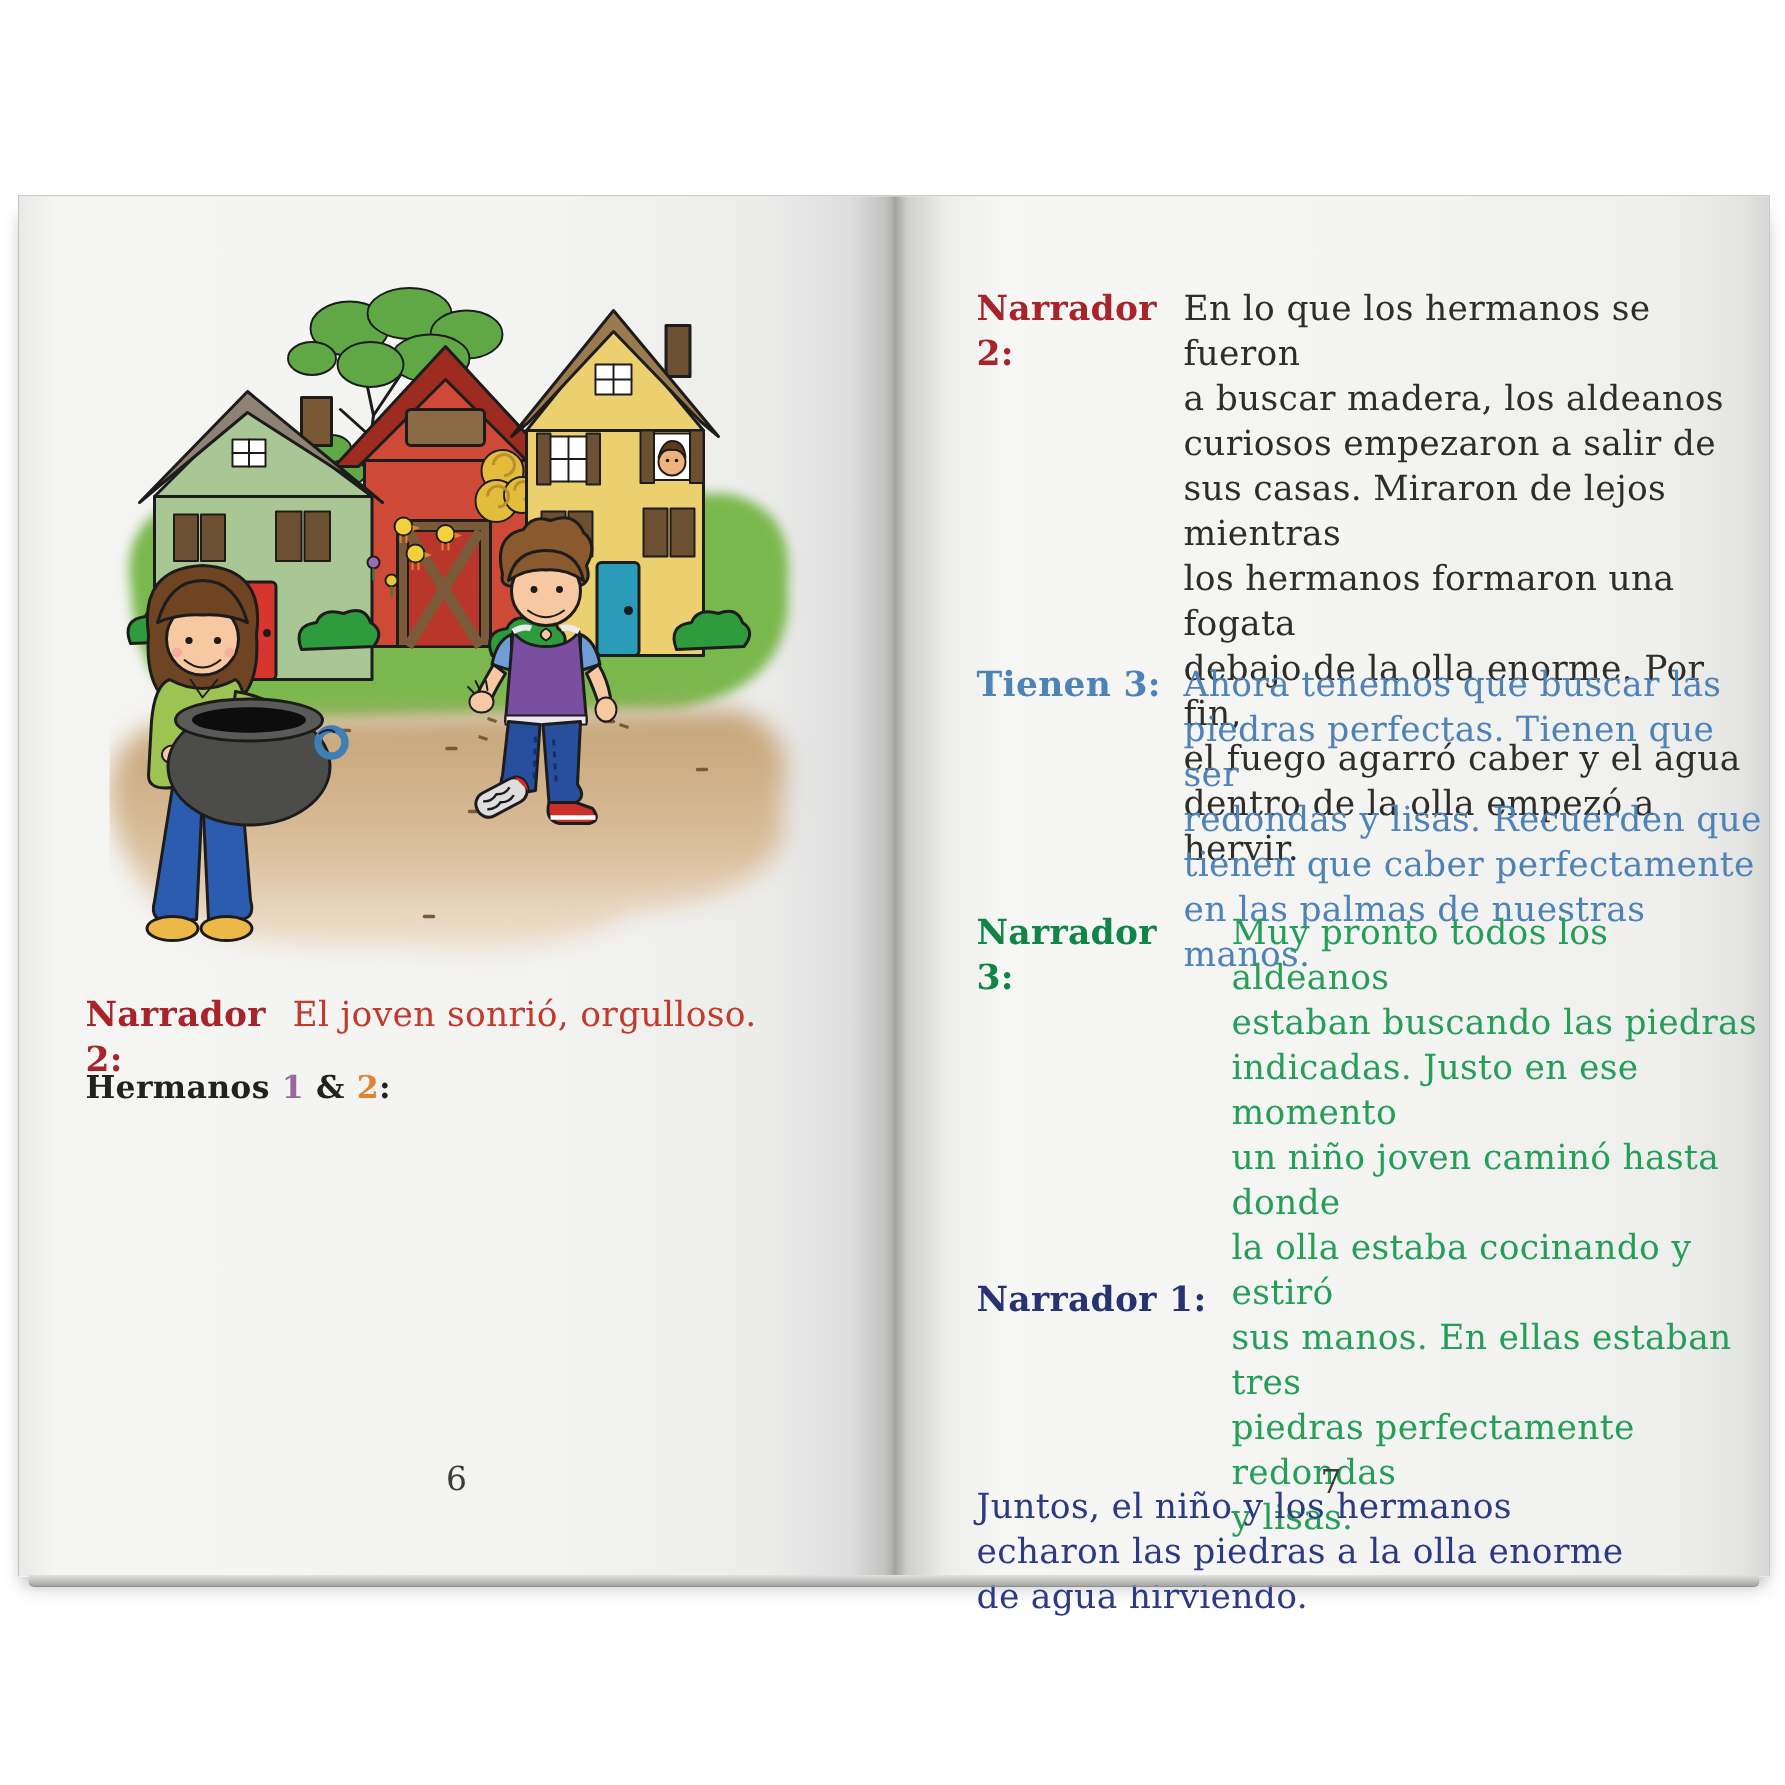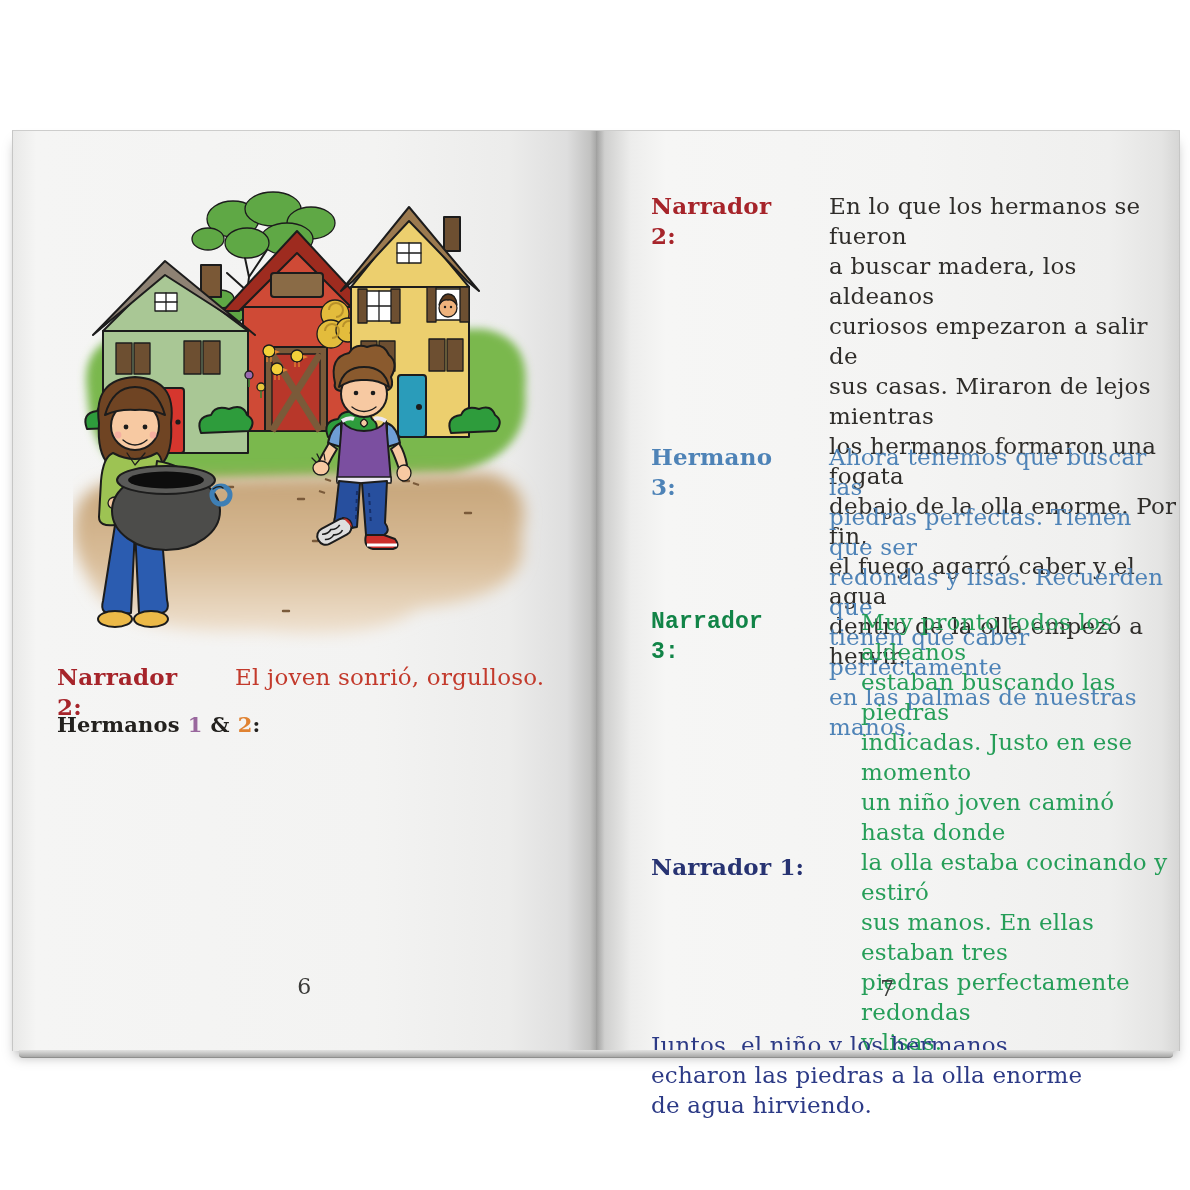--- a/index.html
+++ b/index.html
@@ -18,28 +18,28 @@
     background:linear-gradient(#e2e2e1,#a8a8a7);
     border-radius:0 0 4px 4px;border-bottom:1px solid #8f8f8e;
   }
   .page{position:relative;width:583px;height:920px;}
   .page.left{
     background:linear-gradient(to right,#e9e9e8 0%,#f5f5f4 4%,#f3f3f2 62%,#ececeb 85%,#dedede 95%,#c2c2c1 99%,#a9a9a8 100%);
   }
   .page.right{
     background:linear-gradient(to right,#9f9f9e 0%,#cfcfce 1.5%,#ededec 6%,#f6f6f5 12%,#f4f4f3 55%,#efefee 88%,#e4e4e3 97%,#d6d6d5 100%);
   }
-  .entry{position:absolute;display:flex;align-items:flex-start;gap:40px;}
+  .entry{position:absolute;display:flex;align-items:flex-start;}
   .speaker{font-weight:700;font-size:23px;line-height:30px;flex:0 0 138px;letter-spacing:.2px;}
   .dialogue{font-size:23px;white-space:pre-line;letter-spacing:.2px;}
   .page.right .dialogue{line-height:30px;}
   .page.left  .dialogue{line-height:29px;}
   .lbl-red{color:#a6242a;} .txt-red{color:#c33a2c;}
   .lbl-lblue{color:#4e83b7;} .txt-lblue{color:#4e83b7;}
-  .lbl-green{color:#118447;font-family:Liberation Mono, monospace;} .txt-green{color:#259e58;margin-left:32px;}
+  .lbl-green{color:#118447;} .txt-green{color:#259e58;margin-left:32px;}
   .lbl-navy{color:#273372;} .txt-navy{color:#2c3a86;}
   .txt-black{color:#2f2d2a;}
   .speaker-line{position:absolute;font-weight:700;font-size:21px;line-height:30px;color:#23211e;letter-spacing:.2px;}
   .speaker-line .n1{color:#99679d;} .speaker-line .n2{color:#e08231;}
   .speaker-line .sp{margin-right:8px;}
   .hermanos-body{position:absolute;}
   .page-number{
     position:absolute;width:100%;text-align:center;font-size:22px;color:#3b3b39;letter-spacing:.5px;
   }
   .illustration{position:absolute;left:60px;top:50px;width:470px;height:467px;}
@@ -279,21 +279,21 @@
 a buscar madera, los aldeanos
 curiosos empezaron a salir de
 sus casas. Miraron de lejos mientras
 los hermanos formaron una fogata
 debajo de la olla enorme. Por fin,
 el fuego agarró caber y el agua
 dentro de la olla empezó a hervir.</div>
     </div>
 
     <div class="entry" style="left:55px;top:311px;">
-      <div class="speaker lbl-lblue">Hermano 3:</div>
+      <div class="speaker lbl-lblue">Tienen 3:</div>
       <div class="dialogue txt-lblue">Ahora tenemos que buscar las
 piedras perfectas. Tienen que ser
 redondas y lisas. Recuerden que
 tienen que caber perfectamente
 en las palmas de nuestras manos.</div>
     </div>
 
     <div class="entry" style="left:55px;top:476px;">
       <div class="speaker lbl-green">Narrador 3:</div>
       <div class="dialogue txt-green">Muy pronto todos los aldeanos

